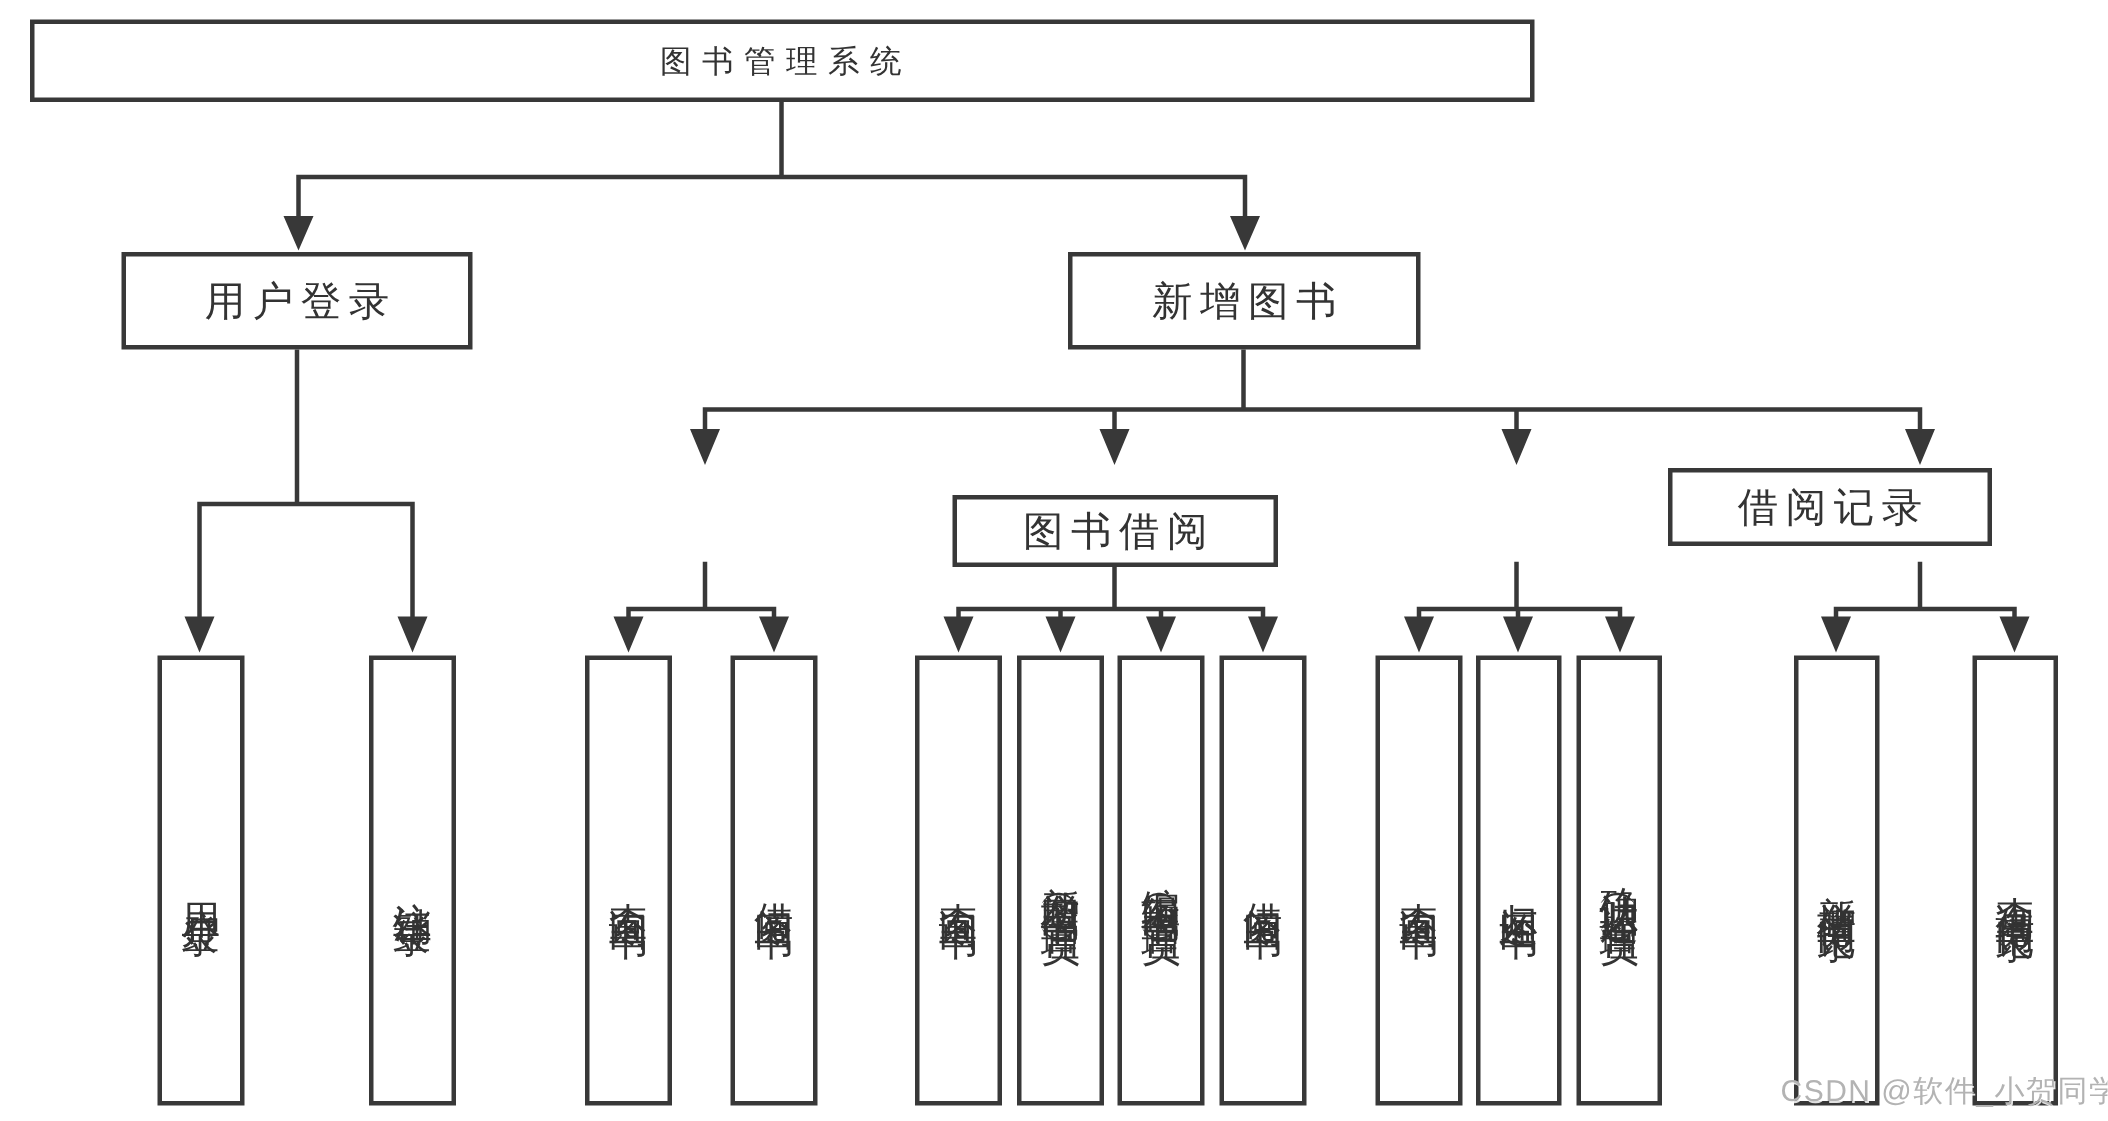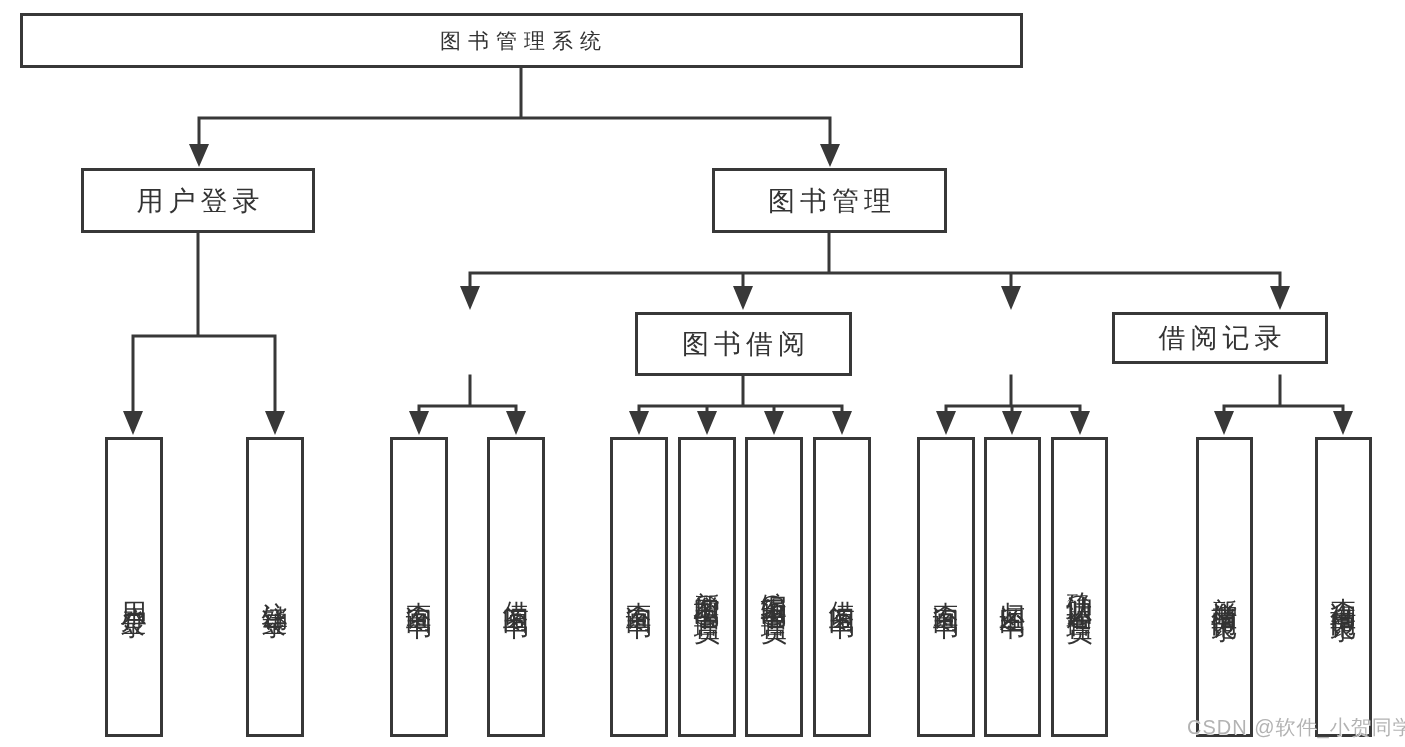--- a/index.html
+++ b/index.html
@@ -92,23 +92,23 @@
     <path class="connector" d="M1011,376 L1011,406 M946,406 L1080,406 M946,406 L946,412 M1012,406 L1012,412 M1080,406 L1080,412"></path>
     <path class="arrowhead" d="M936,411 L956,411 L946,435 Z M1002,411 L1022,411 L1012,435 Z M1070,411 L1090,411 L1080,435 Z"></path>
 
     <path class="connector" d="M1280,376 L1280,406 M1224,406 L1343,406 M1224,406 L1224,412 M1343,406 L1343,412"></path>
     <path class="arrowhead" d="M1214,411 L1234,411 L1224,435 Z M1333,411 L1353,411 L1343,435 Z"></path>
   </svg>
 
   <div class="node hbox root" style="left:20px;top:13px;width:1003px;height:55px">图书管理系统</div>
 
   <div class="node hbox" style="left:81px;top:168px;width:234px;height:65px">用户登录</div>
-  <div class="node hbox" style="left:712px;top:168px;width:235px;height:65px">图书管理</div>
+  <div class="node hbox" style="left:712px;top:168px;width:235px;height:65px">新增图书</div>
 
-  <div class="node hbox" style="left:635px;top:312px;width:217px;height:64px">图书借阅</div>
+  <div class="node hbox" style="left:635px;top:330px;width:217px;height:48px">图书借阅</div>
   <div class="node hbox" style="left:1112px;top:312px;width:216px;height:52px">借阅记录</div>
 
   <div class="node vbox" style="left:105px;top:437px;width:58px;height:300px">用户登录</div>
   <div class="node vbox" style="left:246px;top:437px;width:58px;height:300px">注销登录</div>
 
   <div class="node vbox" style="left:390px;top:437px;width:58px;height:300px">查询图书</div>
   <div class="node vbox" style="left:487px;top:437px;width:58px;height:300px">借阅图书</div>
 
   <div class="node vbox" style="left:610px;top:437px;width:58px;height:300px">查询图书</div>
   <div class="node vbox" style="left:678px;top:437px;width:58px;height:300px">新增图书（管理员）</div>

